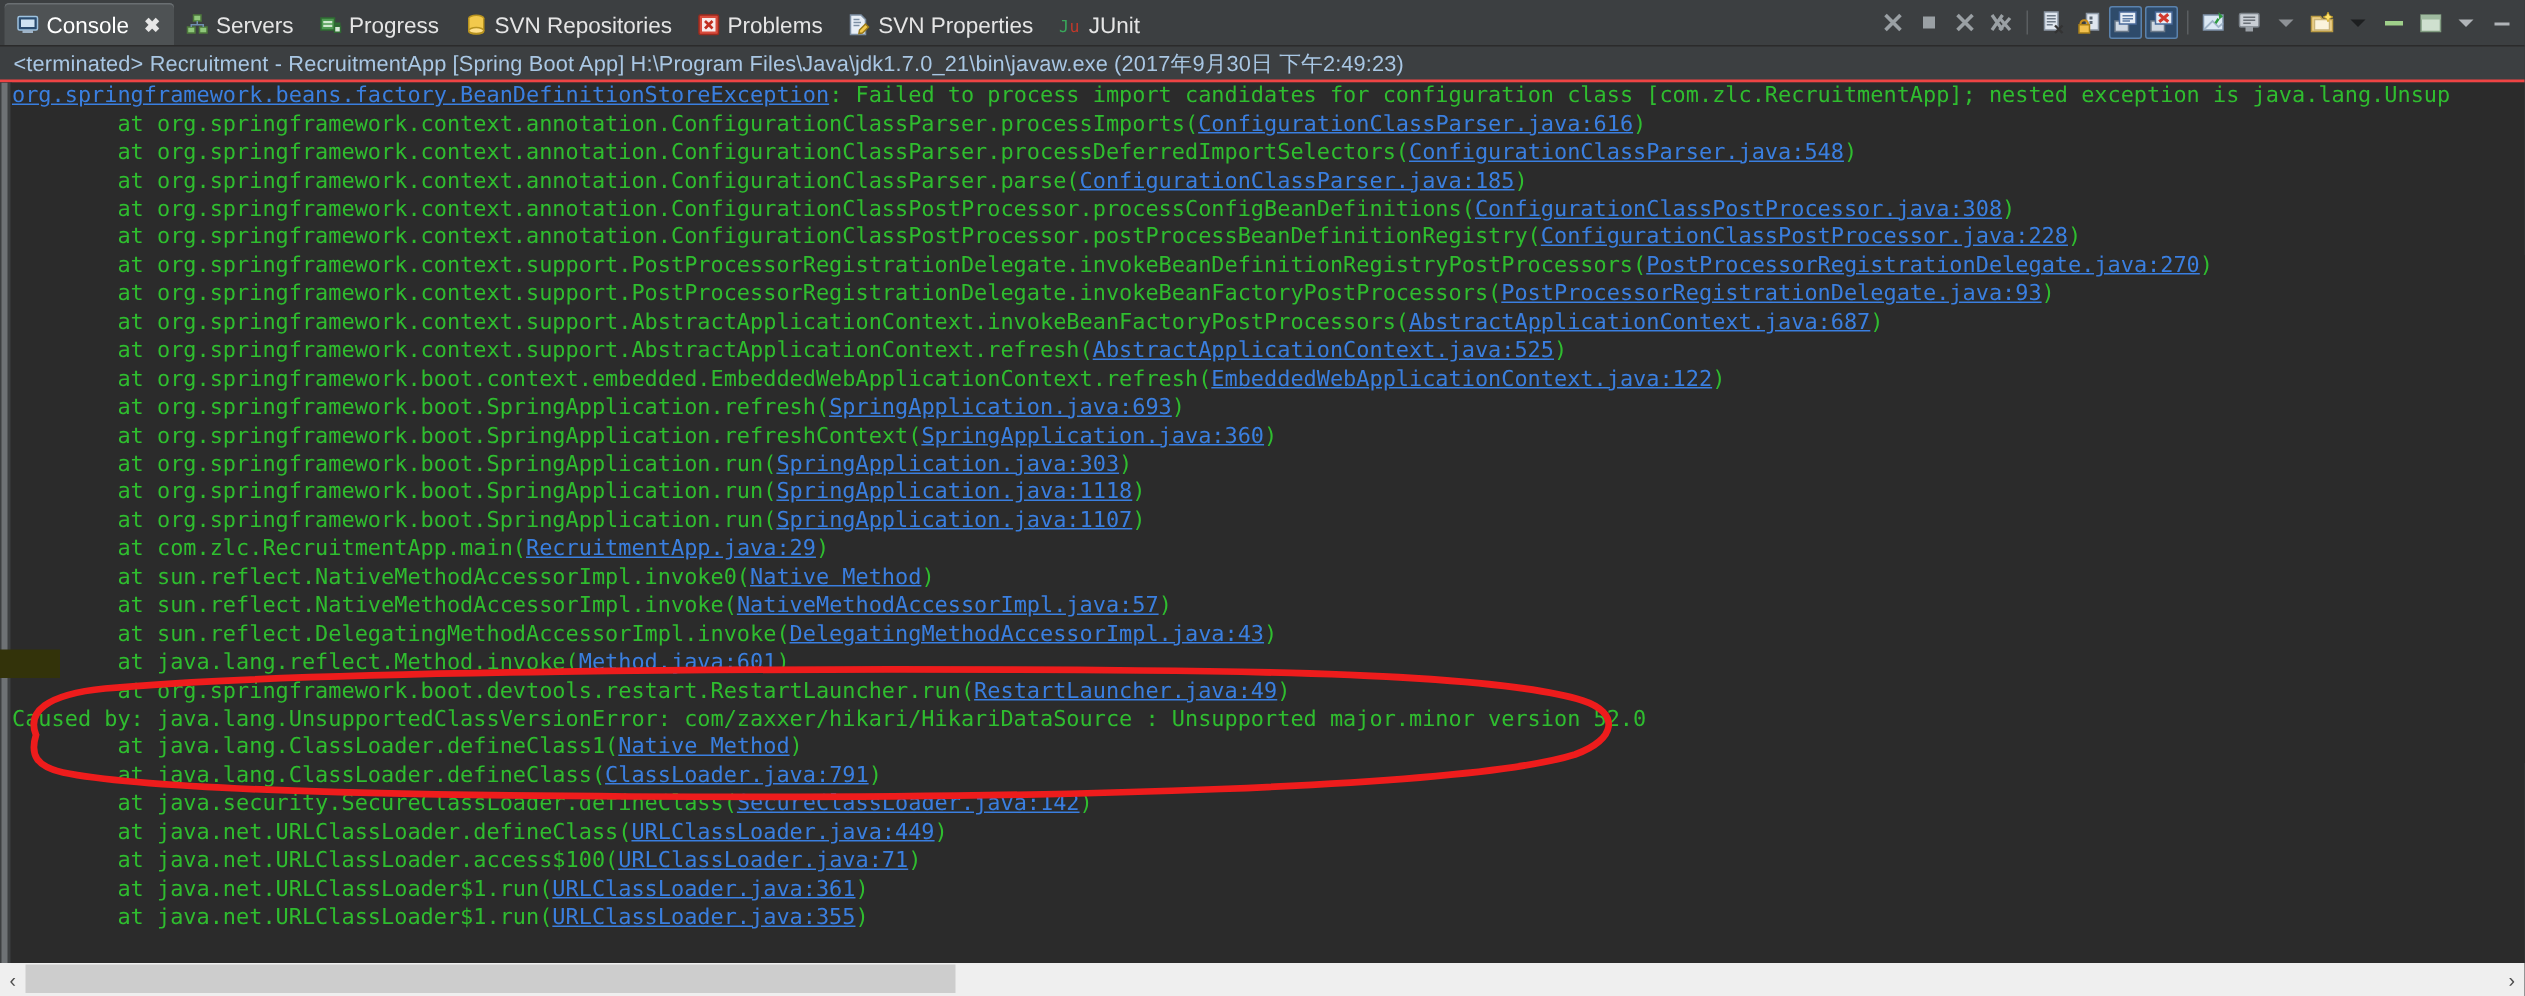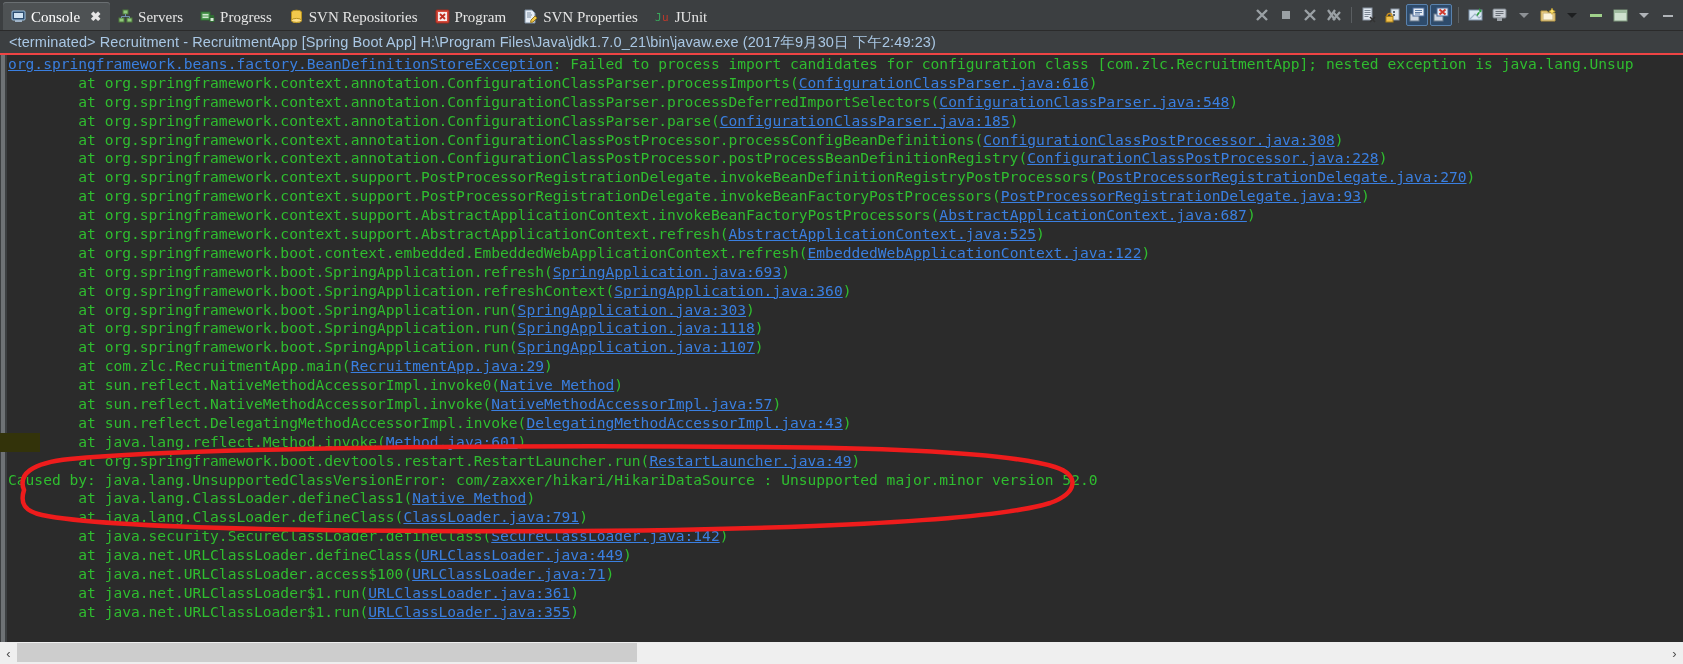--- a/index.html
+++ b/index.html
@@ -20,21 +20,21 @@
   .tab{
     display:flex;align-items:center;gap:5px;
     height:28px;padding:0 9px 0 8px;
     color:#e5e5e5;font-size:15px;white-space:nowrap;
     border-top-left-radius:3px;border-top-right-radius:3px;
   }
   .tab.active{
     background:#4e5254;color:#ffffff;
     box-shadow:inset 0 1px 0 #6a6f72;
   }
-  .tab .tlabel{line-height:1;position:relative;top:1px;font-family:Liberation Serif, serif;}
+  .tab .tlabel{line-height:1;position:relative;top:1px;}
   .tab .closex{
     margin-left:5px;font-size:13px;font-weight:bold;color:#e6e6e6;
     line-height:1;
   }
 
   
   .ico{width:15px;height:15px;display:inline-block;position:relative;flex:0 0 auto;}
   .ico svg{display:block;}
 
   
@@ -152,21 +152,21 @@
           <span class="tlabel">SVN Repositories</span>
         </div>
         <div class="tab">
           <span class="ico">
             <svg width="15" height="15" viewBox="0 0 15 15">
               <rect x="1" y="1" width="13" height="13" rx="1" fill="#d84b3c" stroke="#9c2b1e"></rect>
               <rect x="3" y="3" width="9" height="9" fill="#f7eaea"></rect>
               <path d="M5 5 L10 10 M10 5 L5 10" stroke="#c02e20" stroke-width="1.8"></path>
             </svg>
           </span>
-          <span class="tlabel">Program</span>
+          <span class="tlabel">Problems</span>
         </div>
         <div class="tab">
           <span class="ico">
             <svg width="15" height="15" viewBox="0 0 15 15">
               <path d="M2 1 h7 l3 3 v10 H2 Z" fill="#e7eef6" stroke="#7c8fa3"></path>
               <path d="M4 4h4M4 6h5M4 8h4" stroke="#7c8fa3" stroke-width="1"></path>
               <path d="M8 11 l4-4 2 2 -4 4 -2.4 .4 Z" fill="#f2c94c" stroke="#9a7a1a"></path>
             </svg>
           </span>
           <span class="tlabel">SVN Properties</span>

